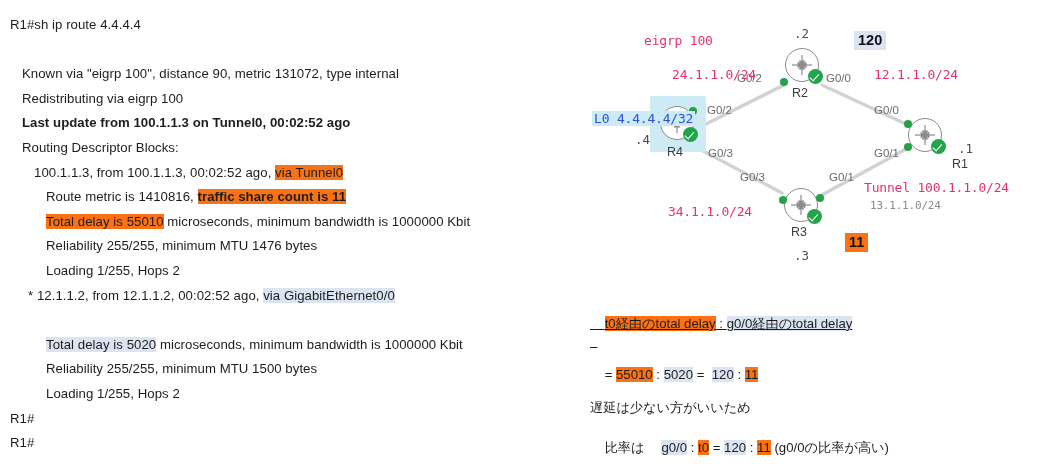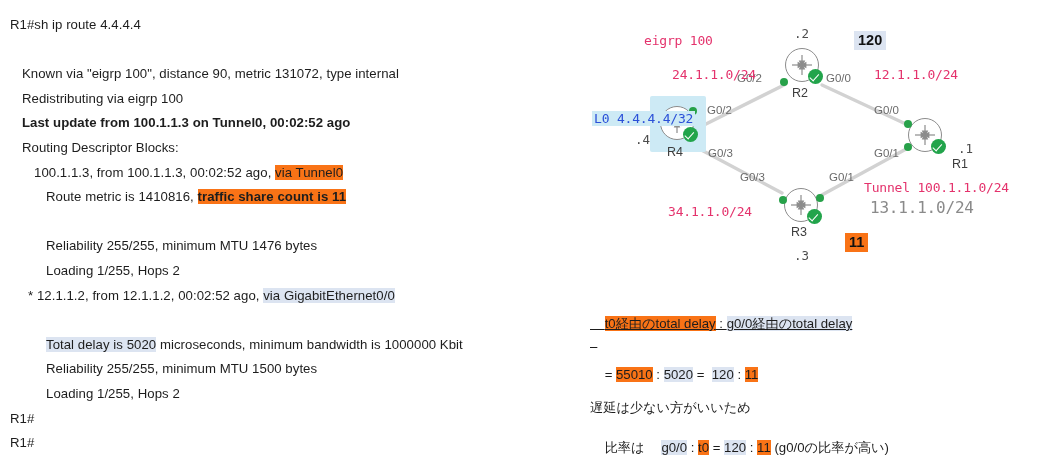--- a/index.html
+++ b/index.html
@@ -72,21 +72,21 @@
     font-size: 12.5px;
     color: #4d4d4d;
   }
   .rname {
     font-family: "Liberation Sans", sans-serif;
     font-size: 12.5px;
     color: #3d3d3d;
   }
   .greynet {
     font-family: "DejaVu Sans Mono", "Liberation Mono", monospace;
-    font-size: 16px;
+    font-size: 11px;
     color: #8a8a8a;
     letter-spacing: -0.2px;
   }
   .badge {
     position: absolute;
     font-family: "Liberation Sans", sans-serif;
     font-size: 14.5px;
     font-weight: bold;
     color: #111;
     padding: 1px 4px;
@@ -149,20 +149,21 @@
 <body>
 
 <div id="cli">
     <div class="cli-line" style="top: 18px; left: 10px;"><span>R1#sh ip route 4.4.4.4</span></div>
     <div class="cli-line" style="top: 67.2px; left: 22px;"><span>Known via "eigrp 100", distance 90, metric 131072, type internal</span></div>
     <div class="cli-line" style="top: 91.8px; left: 22px;"><span>Redistributing via eigrp 100</span></div>
     <div class="cli-line" style="top: 116.4px; left: 22px; font-weight: bold;"><span>Last update from 100.1.1.3 on Tunnel0, 00:02:52 ago</span></div>
     <div class="cli-line" style="top: 141px; left: 22px;"><span>Routing Descriptor Blocks:</span></div>
     <div class="cli-line" style="top: 165.6px; left: 34px;"><span>100.1.1.3, from 100.1.1.3, 00:02:52 ago, </span><span class="hl-pink">via Tunnel0</span></div>
     <div class="cli-line" style="top: 190.2px; left: 46px;"><span>Route metric is 1410816, </span><span class="hl-pink bold">traffic share count is 11</span></div>
+    <div class="cli-line" style="top: 214.8px; left: 46px;"><span class="hl-pink">Total delay is 55010</span><span> microseconds, minimum bandwidth is 1000000 Kbit</span></div>
     <div class="cli-line" style="top: 239.4px; left: 46px;"><span>Reliability 255/255, minimum MTU 1476 bytes</span></div>
     <div class="cli-line" style="top: 264px; left: 46px;"><span>Loading 1/255, Hops 2</span></div>
     <div class="cli-line" style="top: 288.6px; left: 28px;"><span>* 12.1.1.2, from 12.1.1.2, 00:02:52 ago, </span><span class="hl-blue">via GigabitEthernet0/0</span></div>
     <div class="cli-line" style="top: 337.8px; left: 46px;"><span class="hl-blue">Total delay is 5020</span><span> microseconds, minimum bandwidth is 1000000 Kbit</span></div>
     <div class="cli-line" style="top: 362.4px; left: 46px;"><span>Reliability 255/255, minimum MTU 1500 bytes</span></div>
     <div class="cli-line" style="top: 387px; left: 46px;"><span>Loading 1/255, Hops 2</span></div>
     <div class="cli-line" style="top: 411.6px; left: 10px;"><span>R1#</span></div>
     <div class="cli-line" style="top: 436.2px; left: 10px;"><span>R1#</span></div>
   </div>
 

